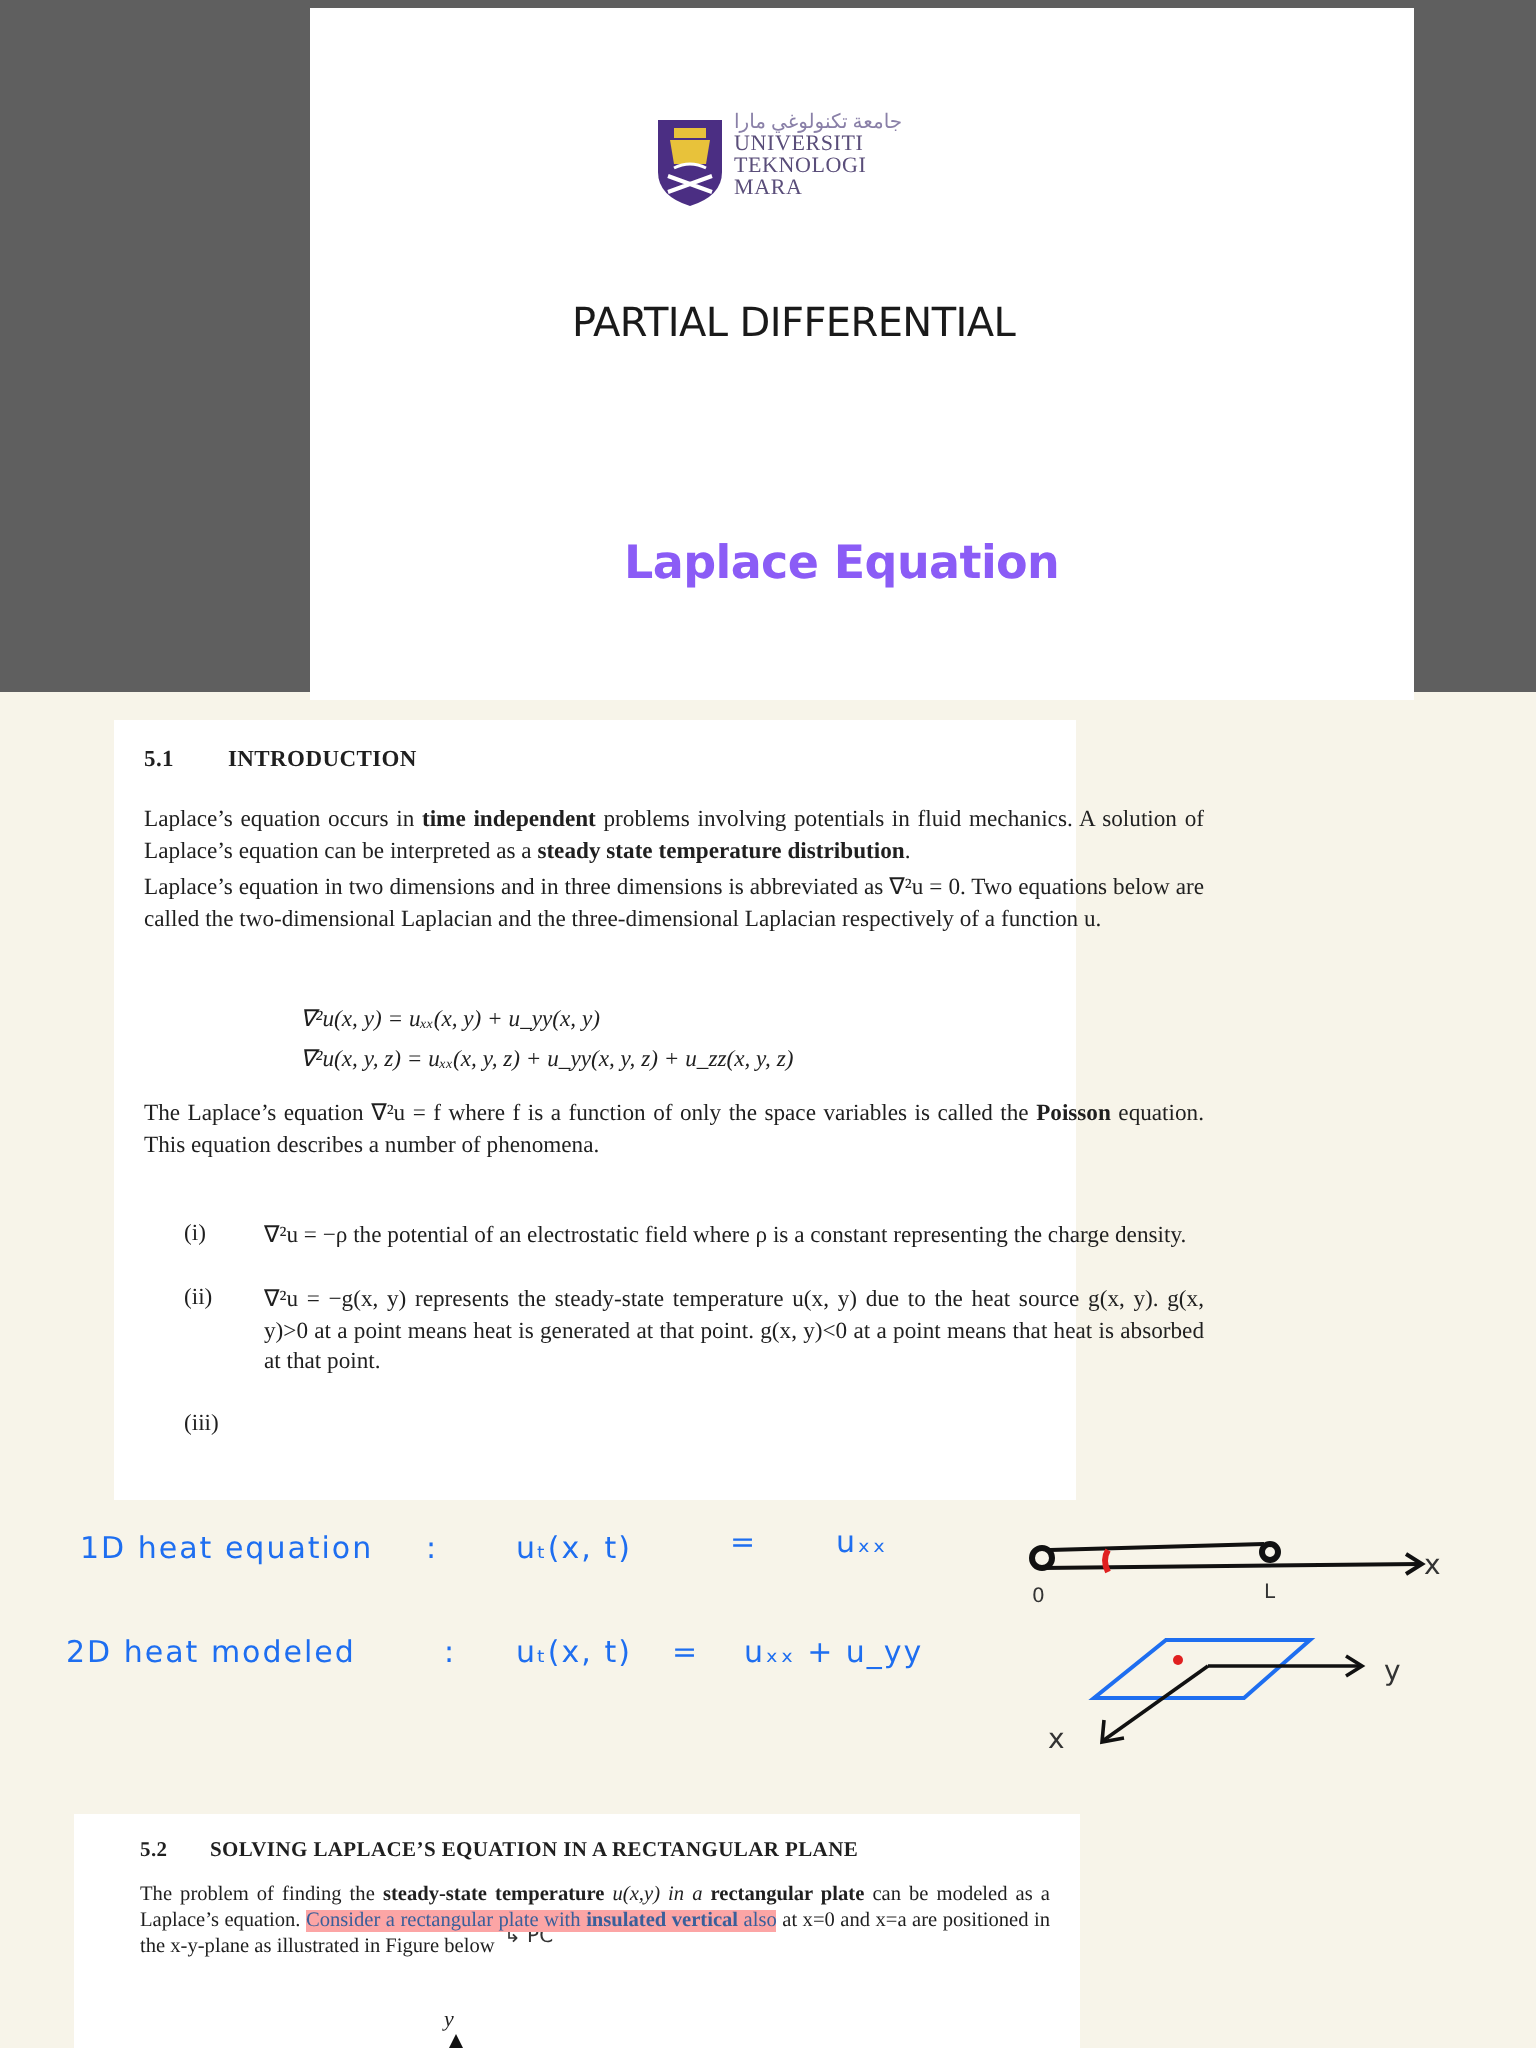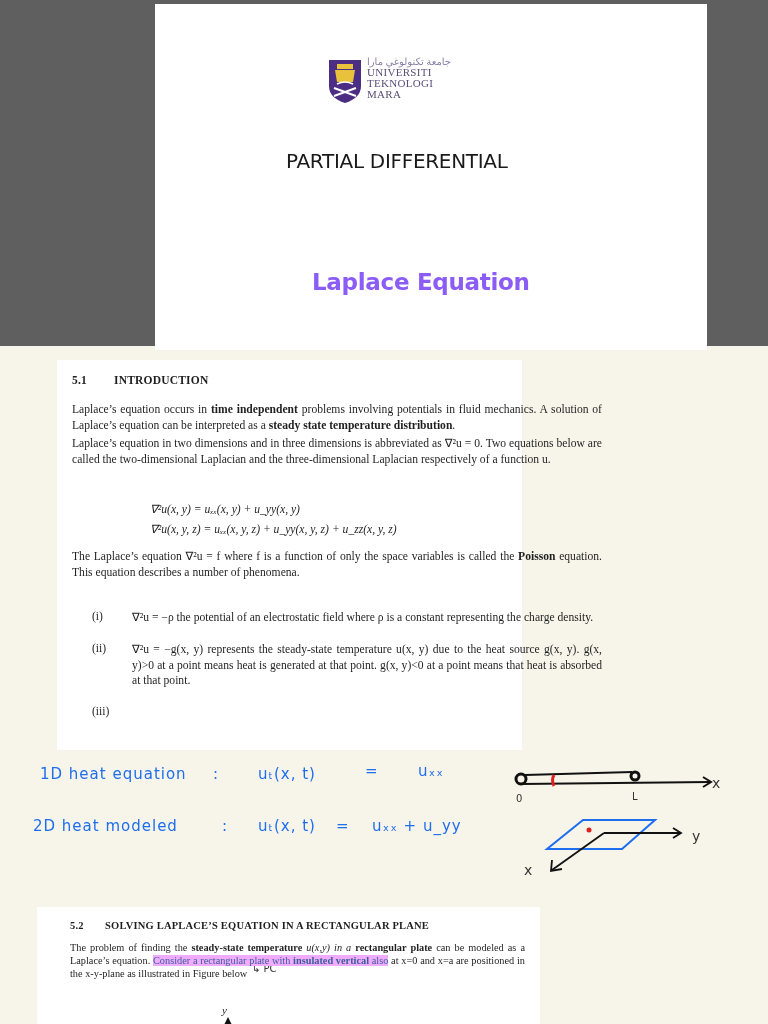--- a/index.html
+++ b/index.html
@@ -32,36 +32,36 @@
   }
   .cover-subtitle {
     position: absolute; left: 157px; top: 265px;
     font-family: "DejaVu Sans", sans-serif; font-weight: bold; font-size: 23px;
     color: #8b5cf6; letter-spacing: -0.3px;
   }
   .snip {
     position: absolute; background: #ffffff; color: #1f1f1f;
     font-family: "Liberation Serif", serif;
   }
-  .snip1 { left: 57px; top: 360px; width: 465px; height: 390px; }
+  .snip1 { left: 57px; top: 360px; width: 465px; height: 390px; padding-left: 16px; }
   .snip2 { left: 37px; top: 907px; width: 503px; height: 117px; }
   .sec-head {
     position: absolute; font-weight: bold; font-size: 11.5px; letter-spacing: 0.2px;
   }
   .sec-num { position: absolute; left: 0; }
   .sec-title { position: absolute; left: 42px; white-space: nowrap; }
   .para {
     position: absolute; font-size: 11.6px; line-height: 15.5px; text-align: justify;
   }
   .eq {
     position: absolute; font-size: 11.6px; font-style: italic; white-space: nowrap;
   }
   .li-num { position: absolute; font-size: 11.6px; }
   .li-text { position: absolute; font-size: 11.6px; line-height: 15.5px; text-align: justify; }
-  .hl { background: #f0abfc; color: #3a5f9a; }
+  .hl { background: #fca5a5; color: #3a5f9a; }
   .handwriting {
     position: absolute; color: #1e6ef0; font-family: "DejaVu Sans", sans-serif;
     font-size: 15px; white-space: nowrap; letter-spacing: 1px;
   }
   .hw-note { position: absolute; font-family: "DejaVu Sans", sans-serif; font-size: 10px; color: #333; }
   svg { position: absolute; overflow: visible; }
 </style>
 </head>
 <body>
 

